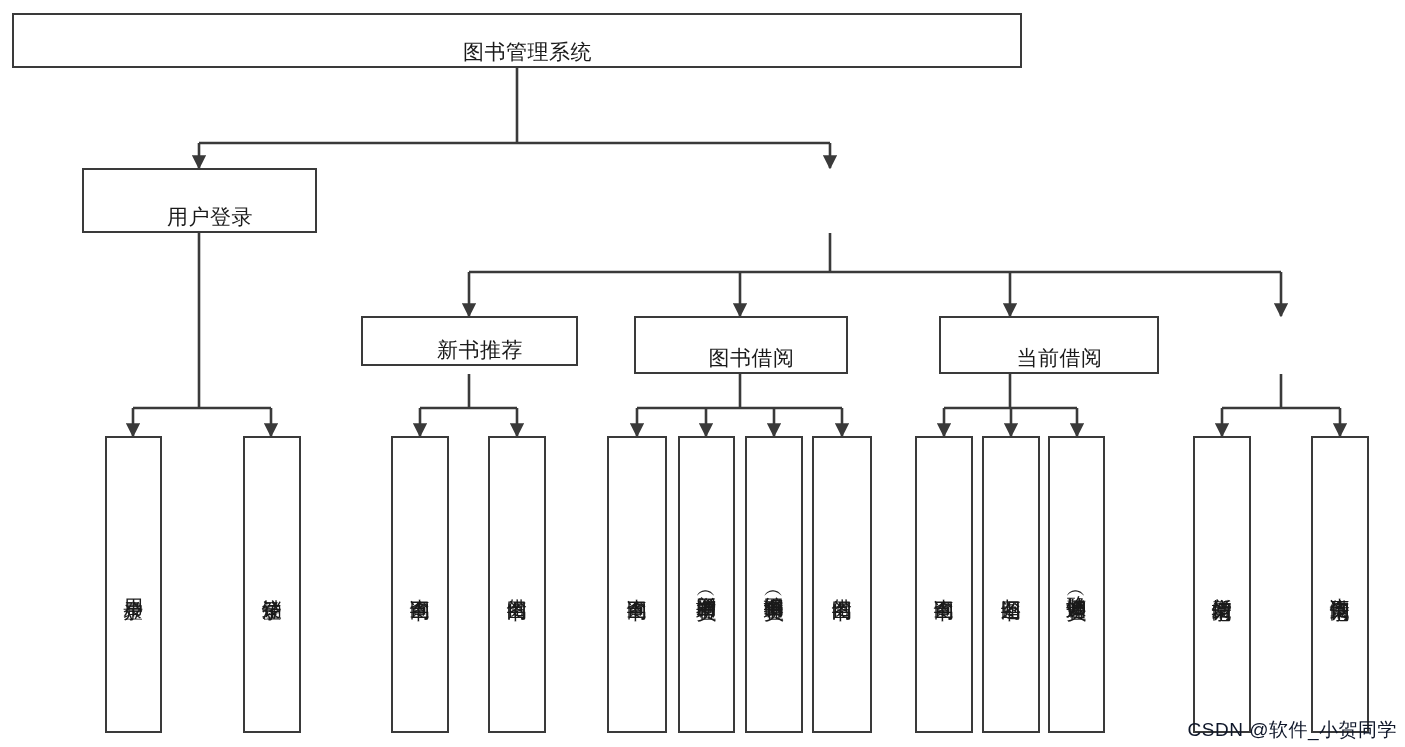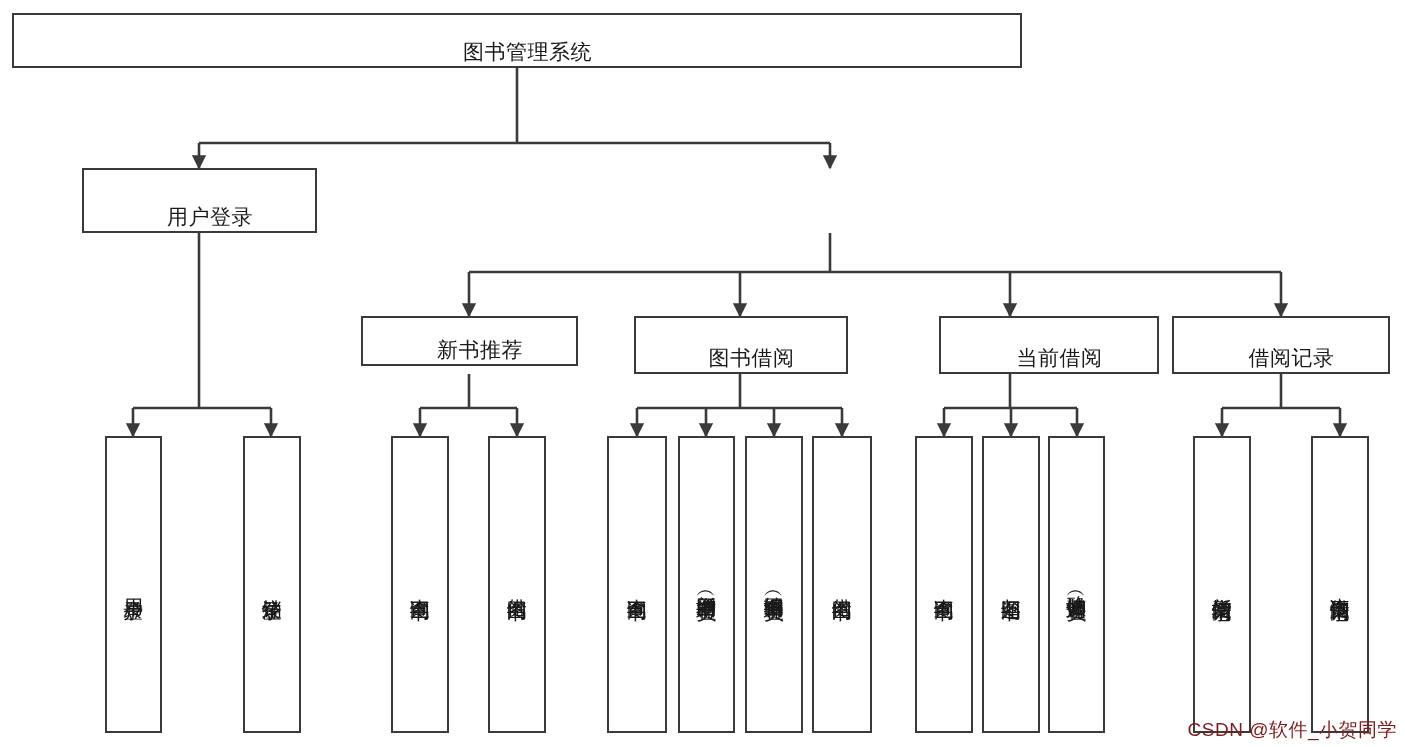--- a/index.html
+++ b/index.html
@@ -55,21 +55,21 @@
     top: 0;
     width: 1405px;
     height: 747px;
     pointer-events: none;
   }
   .watermark {
     position: absolute;
     right: 8px;
     bottom: 4px;
     font-size: 19px;
-    color: #7f1d1d;
+    color: #0f172a;
     letter-spacing: 0.5px;
     white-space: nowrap;
   }
 </style>
 </head>
 <body>
 
 <div id="canvas">
 
   <svg id="edges" viewBox="0 0 1405 747" width="1405" height="747" xmlns="http://www.w3.org/2000/svg">
@@ -135,23 +135,20 @@
 
   <div class="node horizontal" style="left:361px; top:316px; width:217px; height:50px;">
     <span class="label">新书推荐</span>
   </div>
   <div class="node horizontal" style="left:634px; top:316px; width:214px; height:58px;">
     <span class="label">图书借阅</span>
   </div>
   <div class="node horizontal" style="left:900px; top:316px; width:220px; height:58px;margin-left:39px;">
     <span class="label">当前借阅</span>
   </div>
-  <div class="node horizontal" style="left:1172px; top:316px; width:218px; height:58px;">
-    <span class="label">借阅记录</span>
-  </div>
 
   <div class="node vertical" style="left:105px; top:436px; width:57px; height:297px;">
     <span class="label">用户登录</span>
   </div>
   <div class="node vertical" style="left:243px; top:436px; width:58px; height:297px;">
     <span class="label">注销登录</span>
   </div>
 
   <div class="node vertical" style="left:391px; top:436px; width:58px; height:297px;">
     <span class="label">查询图书</span>

